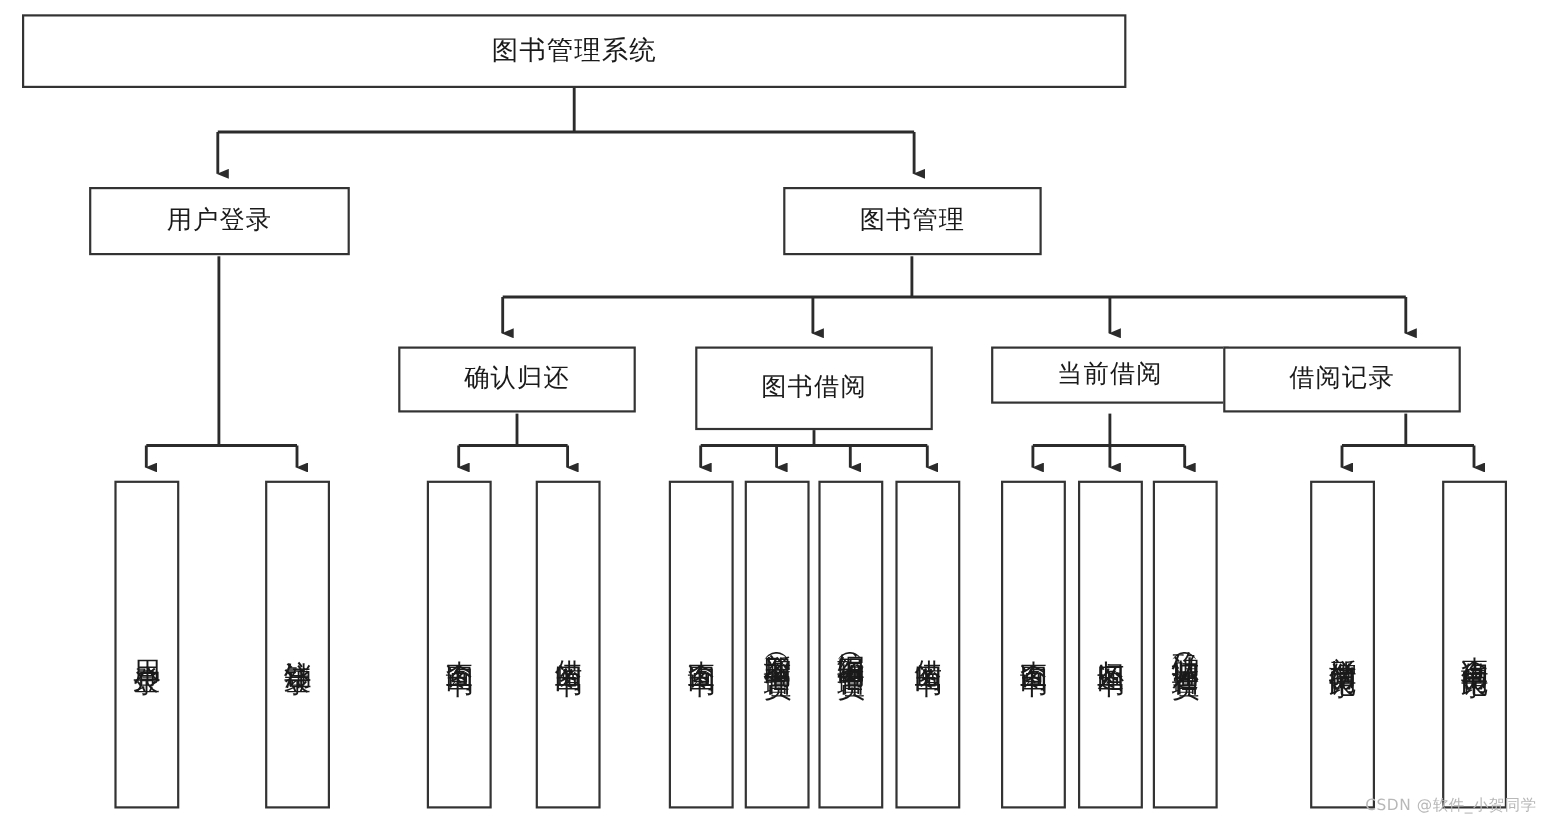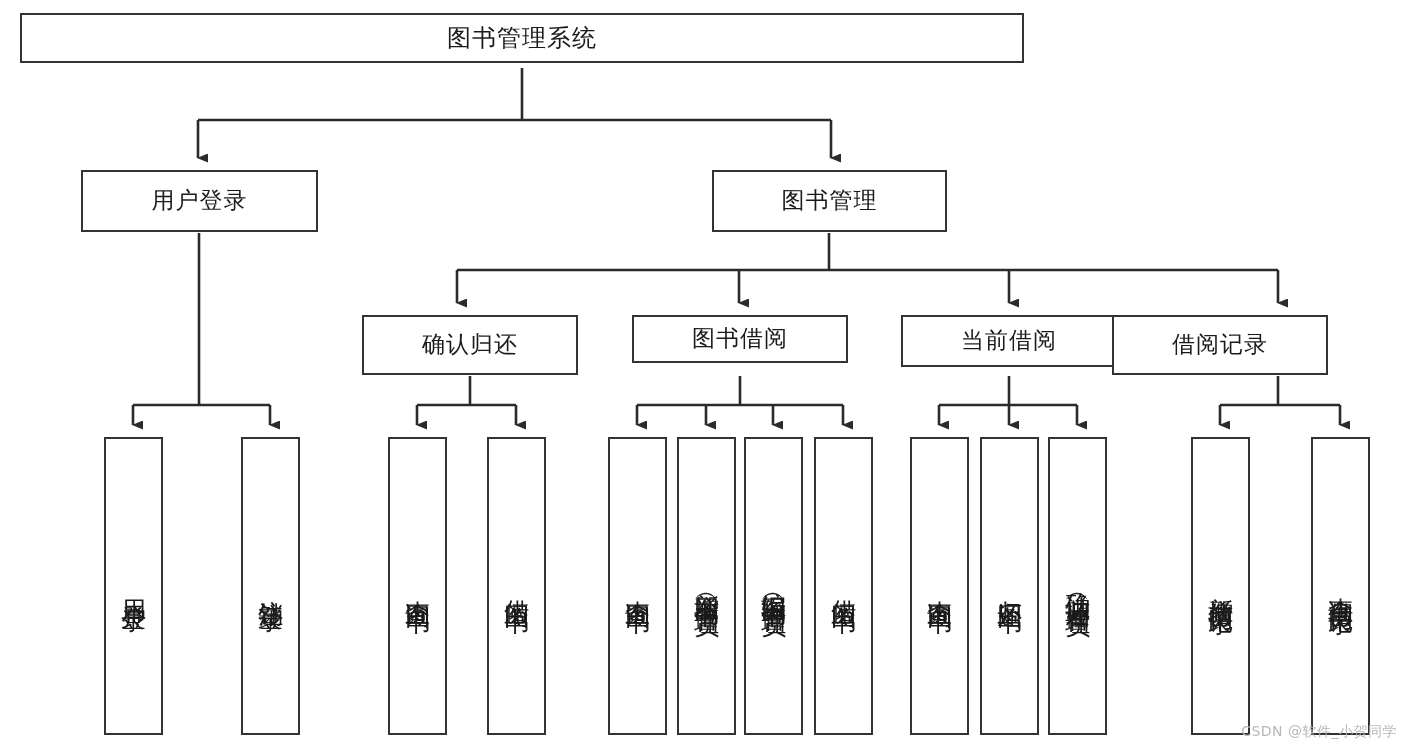--- a/index.html
+++ b/index.html
@@ -120,35 +120,35 @@
       <path d="M1009,405 L1009,425" marker-end="url(#arrow)"></path>
       <path d="M1077,405 L1077,425" marker-end="url(#arrow)"></path>
 
       <path d="M1278,376 L1278,405"></path>
       <path d="M1220,405 L1340,405"></path>
       <path d="M1220,405 L1220,425" marker-end="url(#arrow)"></path>
       <path d="M1340,405 L1340,425" marker-end="url(#arrow)"></path>
     </g>
   </svg>
 
-  <div class="node horiz root" style="left:20px; top:13px; width:1004px; height:50px;align-items:center;">
+  <div class="node horiz root" style="left:20px; top:13px; width:1004px; height:67px;align-items:center;">
     <span class="lbl">图书管理系统</span>
   </div>
 
   <div class="node horiz" style="left:81px; top:170px; width:237px; height:62px;">
     <span class="lbl">用户登录</span>
   </div>
   <div class="node horiz" style="left:712px; top:170px; width:235px; height:62px;">
     <span class="lbl">图书管理</span>
   </div>
 
   <div class="node horiz" style="left:362px; top:315px; width:216px; height:60px;">
     <span class="lbl">确认归还</span>
   </div>
-  <div class="node horiz" style="left:632px; top:315px; width:216px; height:48px;">
+  <div class="node horiz" style="left:632px; top:315px; width:216px; height:76px;">
     <span class="lbl">图书借阅</span>
   </div>
   <div class="node horiz" style="left:901px; top:315px; width:216px; height:52px;">
     <span class="lbl">当前借阅</span>
   </div>
   <div class="node horiz" style="left:1112px; top:315px; width:216px; height:60px;align-items:center;">
     <span class="lbl">借阅记录</span>
   </div>
 
   <div class="node vert" style="left:104px; top:437px; width:59px; height:298px;">

